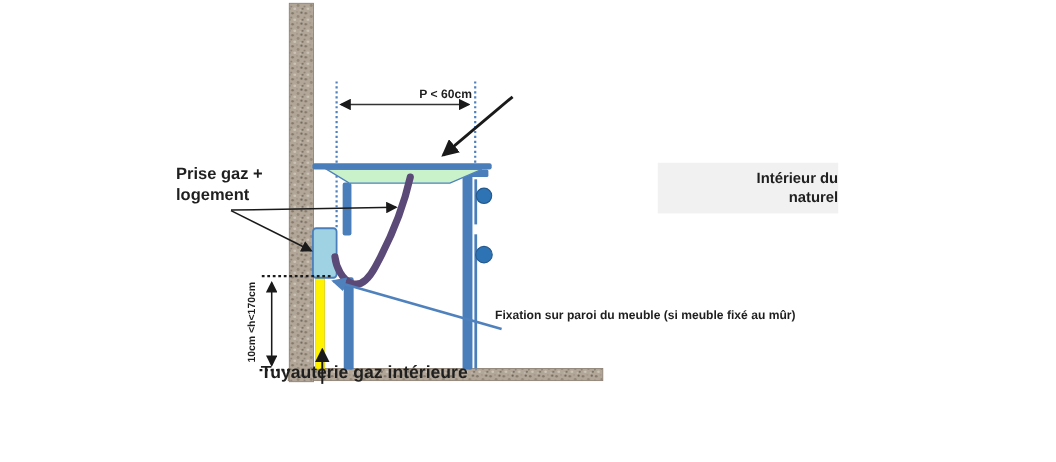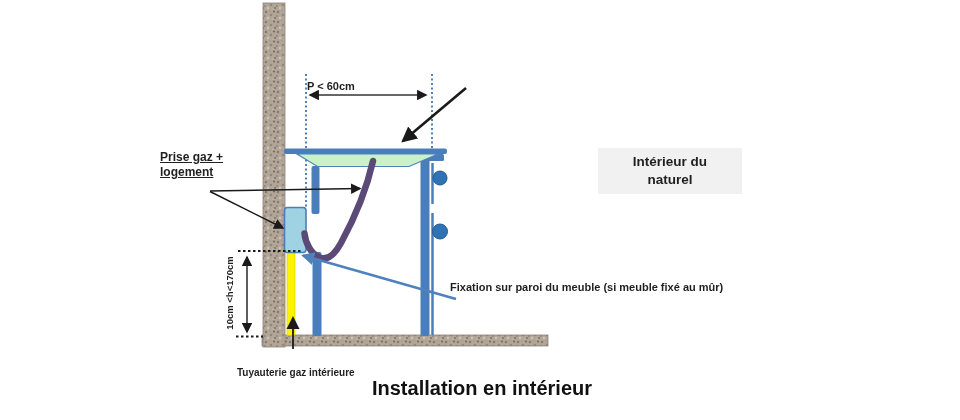--- a/index.html
+++ b/index.html
@@ -3,31 +3,31 @@
 <meta charset="utf-8">
 <style>
   html,body{margin:0;padding:0;background:#fff;}
   #stage{
     position:relative;width:960px;height:420px;background:#ffffff;
     font-family:"Liberation Sans",sans-serif;color:#1a1a1a;overflow:hidden;
   }
   #diagram-svg{position:absolute;left:0;top:0;}
   .lbl{position:absolute;font-weight:bold;color:#1f1f1f;line-height:1.25;white-space:nowrap;}
   .lbl-plaque{left:471px;top:79px;font-size:13.5px;}
-  .lbl-prise{left:160px;top:150px;font-size:12px;text-decoration:underline;}
+  .lbl-prise{left:160px;top:150px;font-size:15px;}
   .lbl-fixation{left:450px;top:281px;font-size:11px;}
-  .lbl-widthdim{left:307px;top:80px;width:122px;text-align:left;font-size:11px;}
+  .lbl-widthdim{left:307px;top:80px;width:122px;text-align:right;font-size:11px;}
   .lbl-heightdim{
     left:186px;top:287px;width:88px;text-align:center;font-size:9.5px;
     transform:rotate(-90deg);transform-origin:center;
   }
-  .lbl-tuyauterie{left:237px;top:367px;font-size:10px;}
+  .lbl-tuyauterie{left:237px;top:330px;font-size:16px;}
   .interieur-box{
-    position:absolute;left:598px;top:148px;width:144px;height:46px;
-    background:#f1f1f1;display:flex;flex-direction:column;align-items:center;
+    position:absolute;left:598px;top:148px;width:164px;height:46px;
+    background:#f1f1f1;display:flex;flex-direction:column;align-items:flex-end;
     justify-content:center;font-weight:bold;font-size:13.5px;color:#1f1f1f;
   }
   .interieur-box div{line-height:1.3;}
   .main-title{
     position:absolute;left:272px;top:377px;width:420px;text-align:center;
     font-size:20px;font-weight:bold;color:#111;
   }
 </style>
 </head>
 <body>
@@ -111,14 +111,13 @@
   </div>
 
   <div class="lbl lbl-fixation">
     <div>Fixation sur paroi du meuble (si meuble fixé au mûr)</div>
   </div>
 
   <div class="lbl lbl-heightdim">10cm &lt;h&lt;170cm</div>
 
   <div class="lbl lbl-tuyauterie">Tuyauterie gaz intérieure</div>
 
-  <div class="main-title">Installation en intérieur</div>
 </div>
 
 </body></html>

